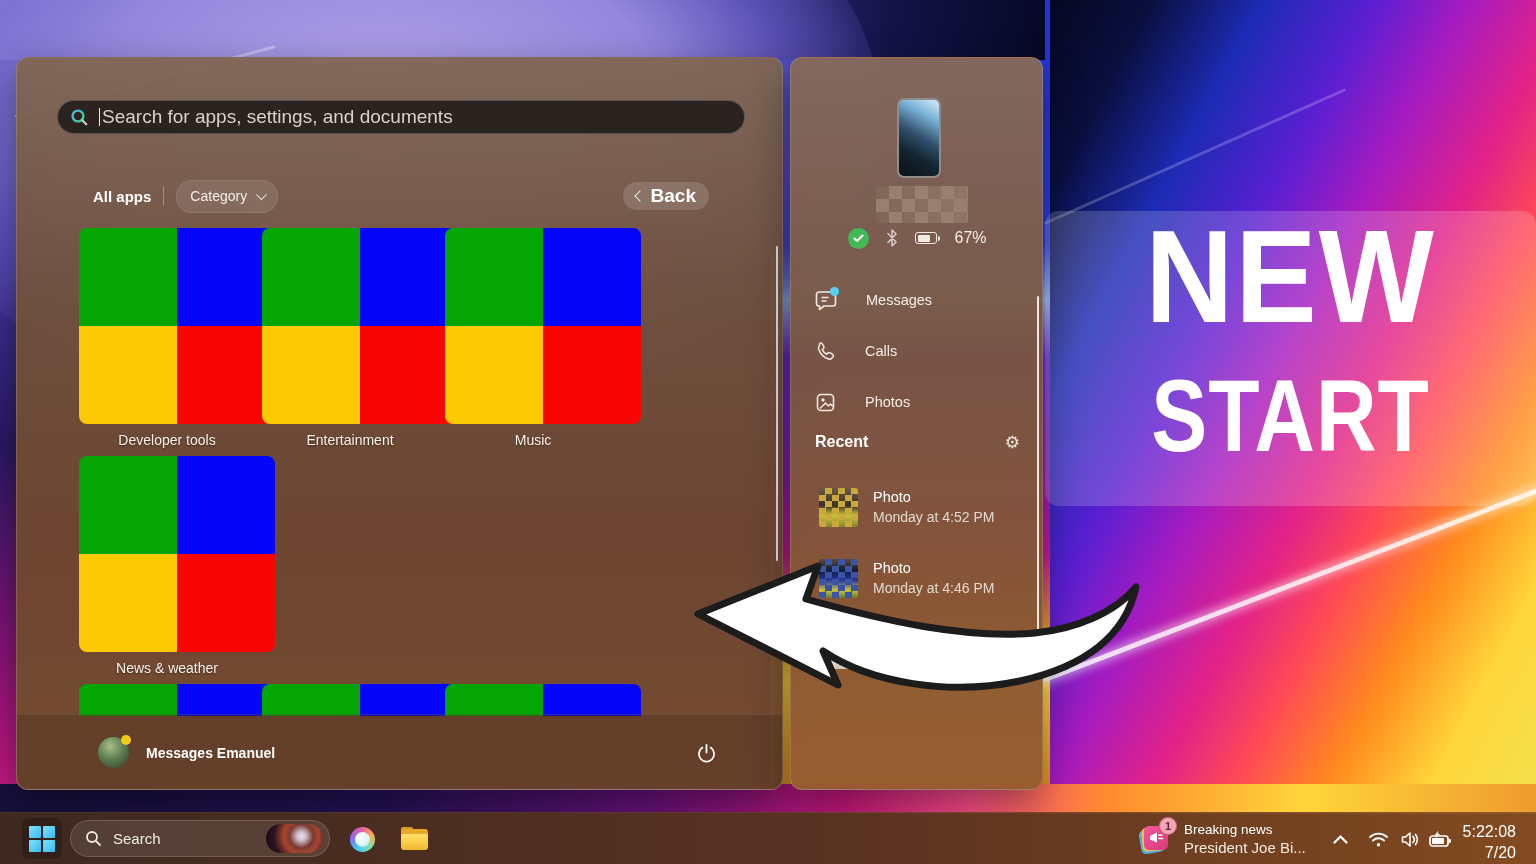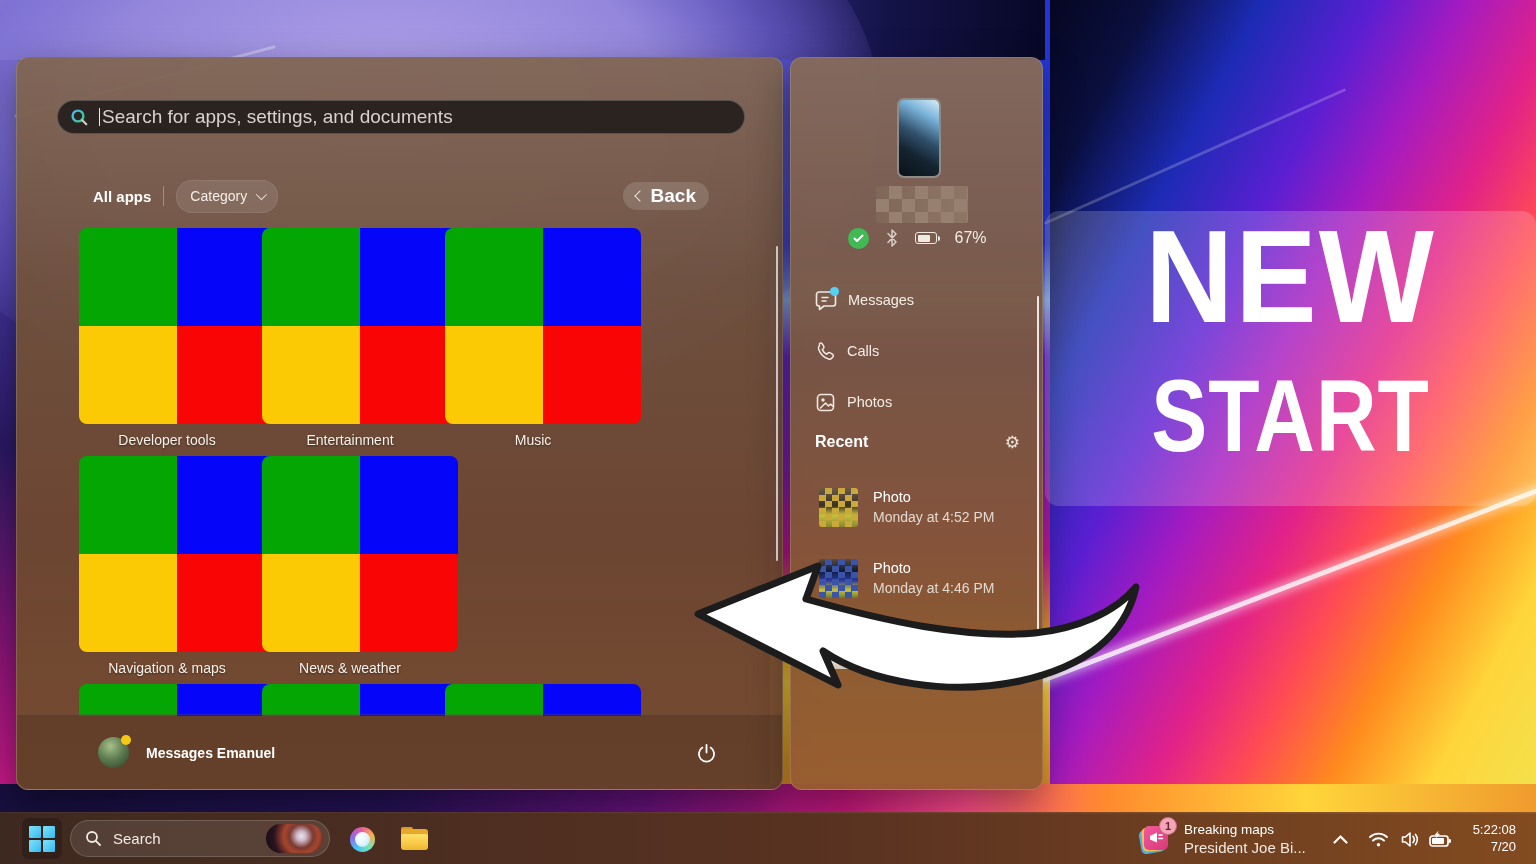--- a/index.html
+++ b/index.html
@@ -84,21 +84,21 @@
     background-color:#8a7263;
     background-image:conic-gradient(#97806f 25%,transparent 0 50%,#97806f 0 75%,transparent 0),
                      linear-gradient(90deg,rgba(120,95,80,0.6),rgba(150,125,105,0.4));
     background-size:26px 26px,100% 100%; }
   #phone-status { position:absolute; left:0; top:165px; width:253px; height:30px; display:flex; align-items:center; justify-content:center; gap:17px; }
   #check-badge { width:21px; height:21px; border-radius:50%; background:var(--check-green,#41ba55); display:flex; align-items:center; justify-content:center; }
   .battery-glyph { position:relative; width:22px; height:12px; border:1.5px solid #f0e9e2; border-radius:3px; }
   .battery-glyph::after { content:""; position:absolute; right:-4px; top:2.5px; width:2.5px; height:5px; background:#f0e9e2; border-radius:0 2px 2px 0; }
   .battery-glyph .lvl { position:absolute; left:1.5px; top:1.5px; bottom:1.5px; width:60%; background:#f0e9e2; border-radius:1px; }
   #battery-pct { color:#f3ece5; font-size:16px;text-align:right; }
-  .pl-item { position:absolute; left:24px; width:205px; height:40px; display:flex; align-items:center; gap:11px; }
+  .pl-item { position:absolute; left:24px; width:205px; height:40px; display:flex; align-items:center; gap:29px; }
   .pl-item .lbl { color:#f4ede6; font-size:14.5px; }
   .msg-icon-wrap { position:relative; width:22px; height:22px; }
   .msg-badge { position:absolute; right:-2px; top:-2px; width:9px; height:9px; border-radius:50%; background:var(--badge-cyan,#55d1f2); }
   #recent-header { position:absolute; left:24px; top:375px; width:205px; display:flex; align-items:center; }
   #recent-title { color:#fff; font-size:16px; font-weight:bold; }
   #settings-gear { margin-left:auto; color:#ece4dc; font-size:17px; line-height:1; }
   .recent-item { position:absolute; left:28px; width:200px; height:48px; display:flex; gap:15px; }
   .recent-thumb { width:39px; height:39px; border-radius:3px; flex:0 0 auto; }
   .thumb-m1 { background-color:#7a6a4a;
     background-image:conic-gradient(#caa83a 25%,transparent 0 50%,#caa83a 0 75%,transparent 0),
@@ -152,21 +152,21 @@
   #widgets-badge { position:absolute; right:-3px; top:-4px; width:18px; height:18px; border-radius:50%;
     background:#f4a6b8; border:1.5px solid #c96a80; color:#6a2436; font-size:11px; font-weight:bold;
     display:flex; align-items:center; justify-content:center; }
   #widgets-text .l1 { color:#fff; font-size:13.5px; }
   #widgets-text .l2 { color:#f3e9e1; font-size:15px; margin-top:2px; }
   .tray-icon { position:absolute; top:15px; width:24px; height:22px; display:flex; align-items:center; justify-content:center; }
   #tray-chevron { left:1328px; }
   #tray-wifi { left:1366px; }
   #tray-volume { left:1398px; }
   #tray-battery { left:1428px; }
-  #tb-clock { position:absolute; right:20px; top:9px; text-align:right; color:#fff; font-size:13px; line-height:1.3; }
+  #tb-clock { position:absolute; right:20px; top:9px; text-align:right; color:#fff; font-size:16px; line-height:1.3; }
 
   svg { display:block; }
 </style>
 </head>
 <body>
 
 <div id="wallpaper">
   <div id="wp-right"></div>
   <div id="wp-gap"></div>
   <div id="wp-left-edge"></div>
@@ -237,29 +237,20 @@
         <div class="cat-tile">
           <span class="q-g"></span>
             <span class="q-b"></span>
             <span class="q-y"></span>
             <span class="q-r"></span>
         </div>
         <div class="cat-label">Music</div>
       </div>
     </div>
     <div class="tiles-row" style="top:228px;">
-      <div class="cat-cell">
-        <div class="cat-tile">
-          <span class="q-g"></span>
-            <span class="q-b"></span>
-            <span class="q-y"></span>
-            <span class="q-r"></span>
-        </div>
-        <div class="cat-label">Navigation &amp; maps</div>
-      </div>
       <div class="cat-cell">
         <div class="cat-tile">
           <span class="q-g"></span>
             <span class="q-b"></span>
             <span class="q-y"></span>
             <span class="q-r"></span>
         </div>
         <div class="cat-label">News &amp; weather</div>
       </div>
     </div>
@@ -419,21 +410,21 @@
       <span class="sq pink">
         <svg width="24" height="24" viewBox="0 0 24 24">
           <path d="M6 10 l7 -3.5 v10 L6 13.5 Z" fill="#ffffff"></path>
           <line x1="15" y1="9" x2="18" y2="9" stroke="#fff" stroke-width="1.6" stroke-linecap="round"></line>
           <line x1="15" y1="12.5" x2="18.5" y2="12.5" stroke="#fff" stroke-width="1.6" stroke-linecap="round"></line>
         </svg>
       </span>
       <span id="widgets-badge">1</span>
     </div>
     <div id="widgets-text">
-      <div class="l1">Breaking maps</div>
+      <div class="l1">Breaking news</div>
       <div class="l2">President Joe Bi...</div>
     </div>
   </div>
 
   <div id="tray-chevron" class="tray-icon">
     <svg width="15" height="9" viewBox="0 0 15 9">
       <polyline points="1.5,7.5 7.5,1.5 13.5,7.5" fill="none" stroke="#fff" stroke-width="2.2" stroke-linecap="round" stroke-linejoin="round"></polyline>
     </svg>
   </div>
 

